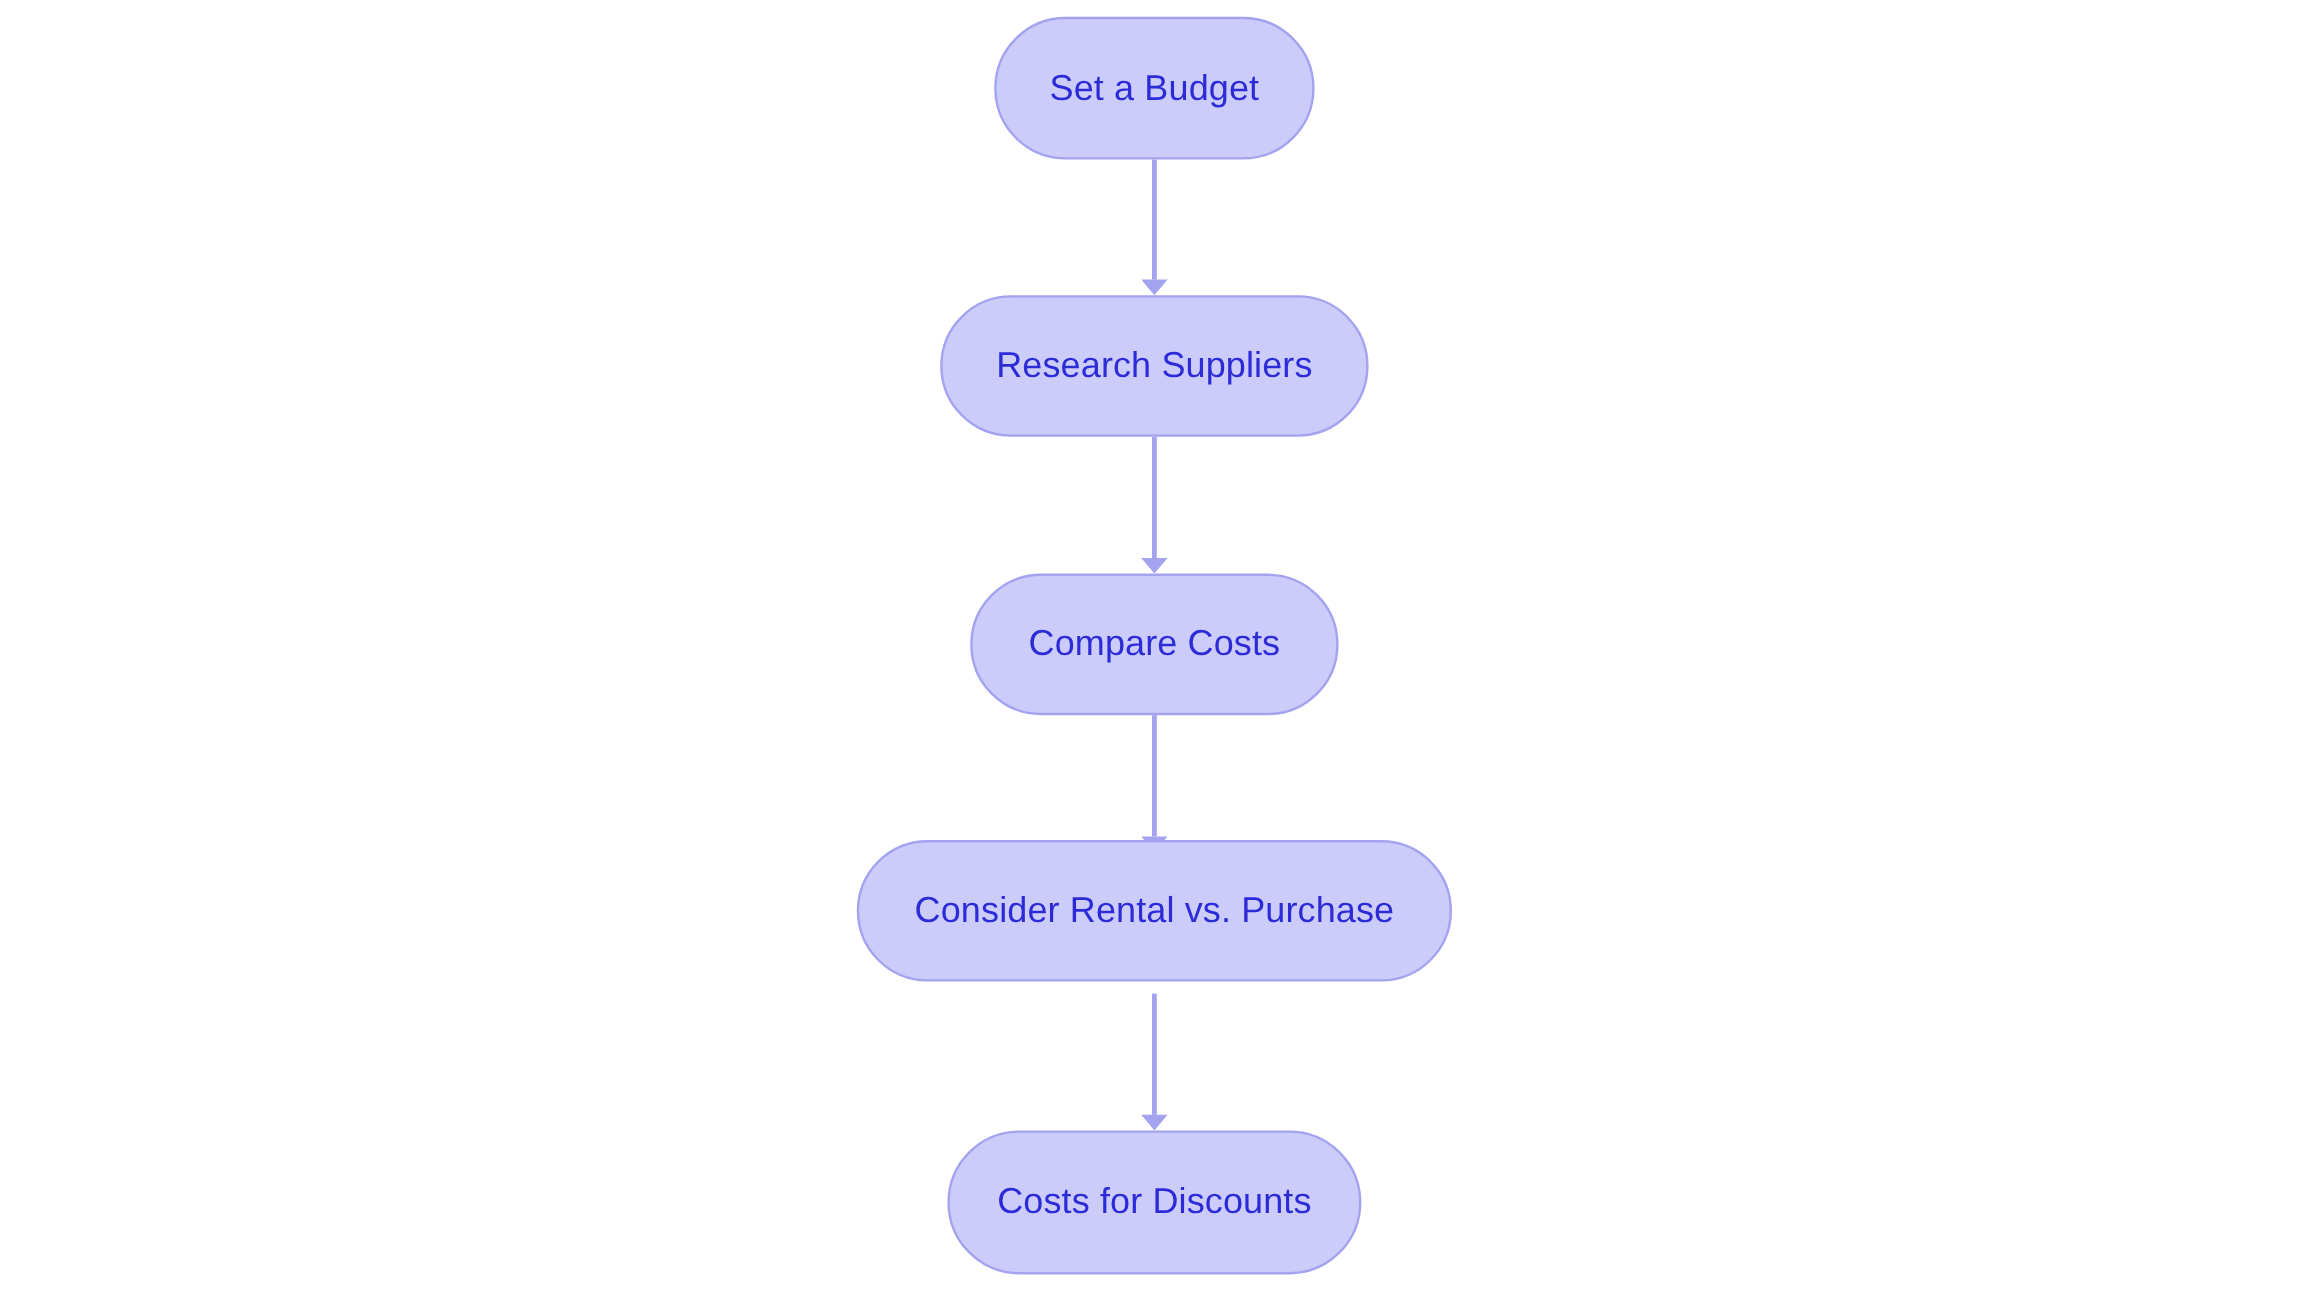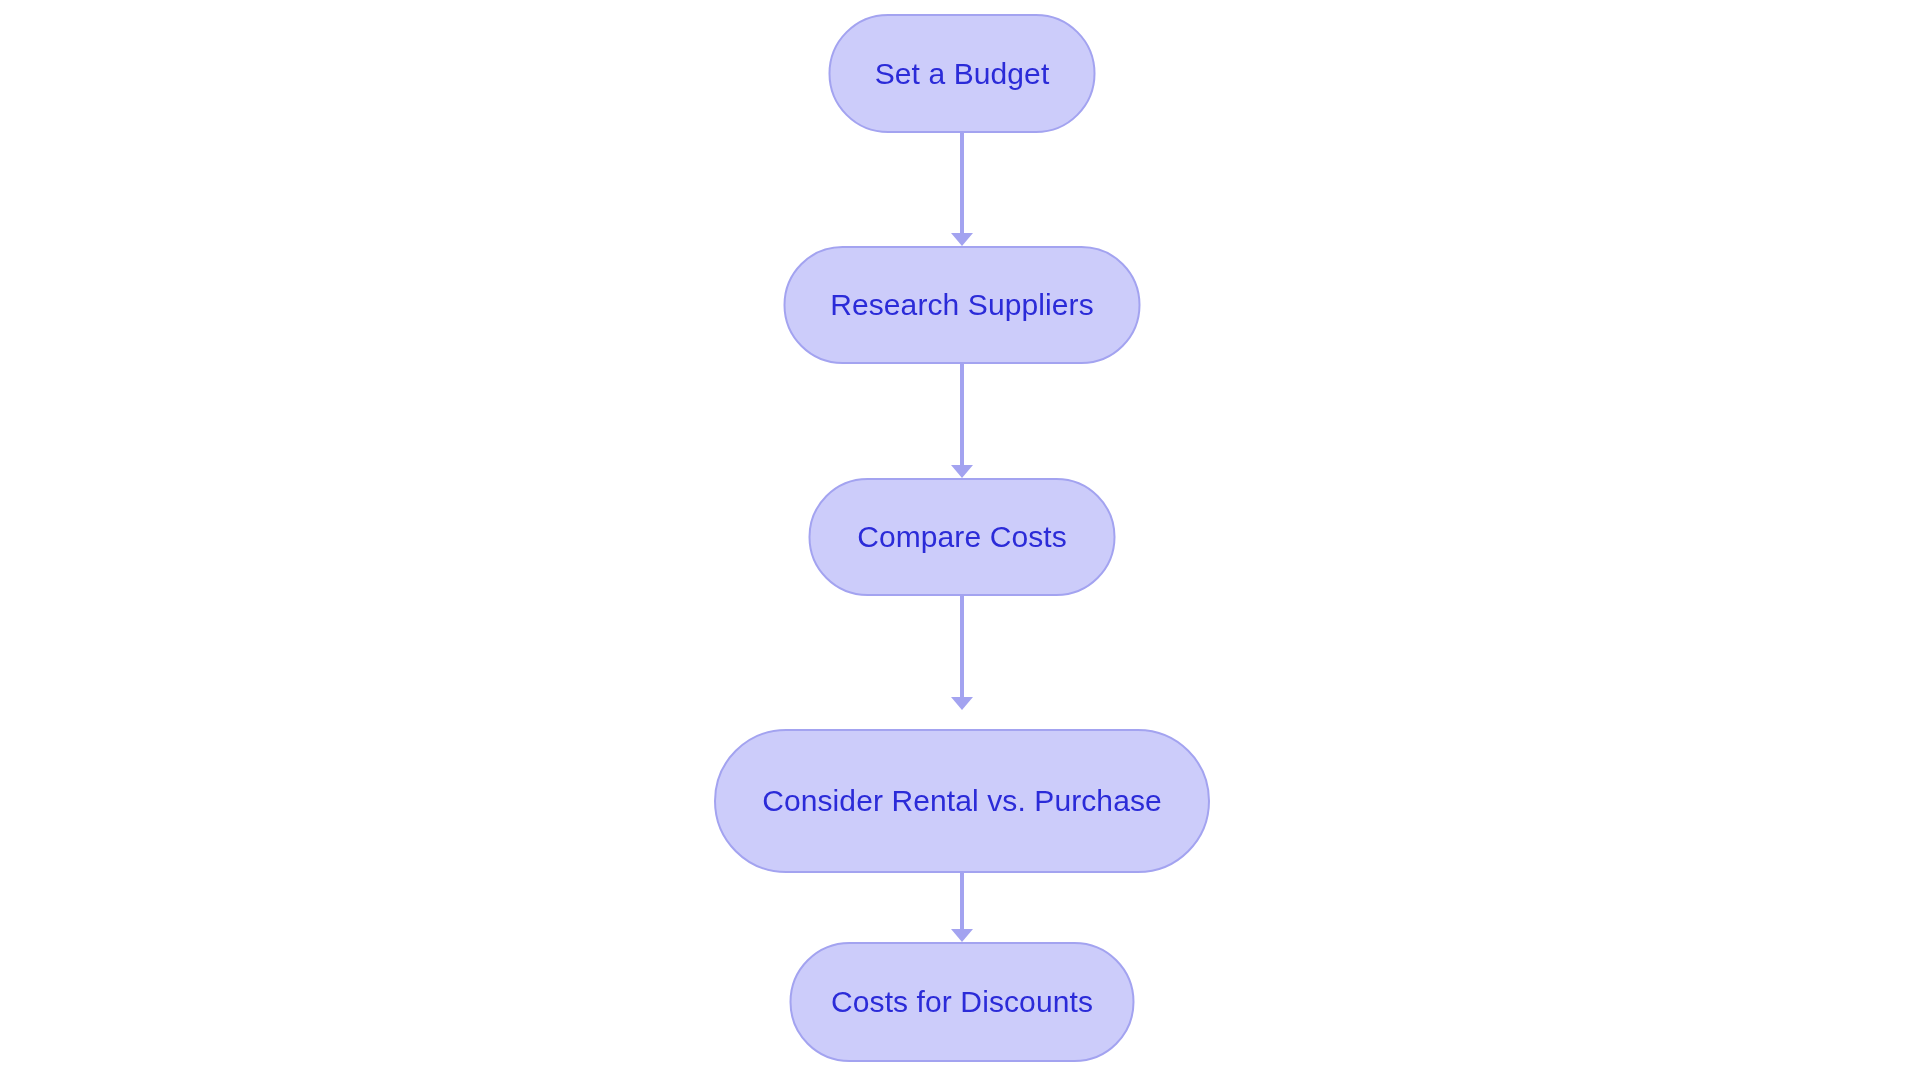--- a/index.html
+++ b/index.html
@@ -88,21 +88,21 @@
   <div id="node-layer">
       <div class="flow-node" style="left: 962px; top: 14px; width: 267px; height: 119px; background: rgb(204, 204, 250); border-color: rgb(163, 163, 240);">
         <span class="flow-node-label" style="color: rgb(43, 43, 216);">Set a Budget</span>
       </div>
       <div class="flow-node" style="left: 962px; top: 246px; width: 357px; height: 118px; background: rgb(204, 204, 250); border-color: rgb(163, 163, 240);">
         <span class="flow-node-label" style="color: rgb(43, 43, 216);">Research Suppliers</span>
       </div>
       <div class="flow-node" style="left: 962px; top: 478px; width: 307px; height: 118px; background: rgb(204, 204, 250); border-color: rgb(163, 163, 240);">
         <span class="flow-node-label" style="color: rgb(43, 43, 216);">Compare Costs</span>
       </div>
-      <div class="flow-node" style="left: 962px; top: 729px; width: 496px; height: 144px; background: rgb(204, 204, 250); border-color: rgb(163, 163, 240);">
+      <div class="flow-node" style="left: 962px; top: 700px; width: 496px; height: 118px; background: rgb(204, 204, 250); border-color: rgb(163, 163, 240);">
         <span class="flow-node-label" style="color: rgb(43, 43, 216);">Consider Rental vs. Purchase</span>
       </div>
       <div class="flow-node" style="left: 962px; top: 942px; width: 345px; height: 120px; background: rgb(204, 204, 250); border-color: rgb(163, 163, 240);">
         <span class="flow-node-label" style="color: rgb(43, 43, 216);">Costs for Discounts</span>
       </div>
     </div>
 
 </div>
 
 </body></html>

